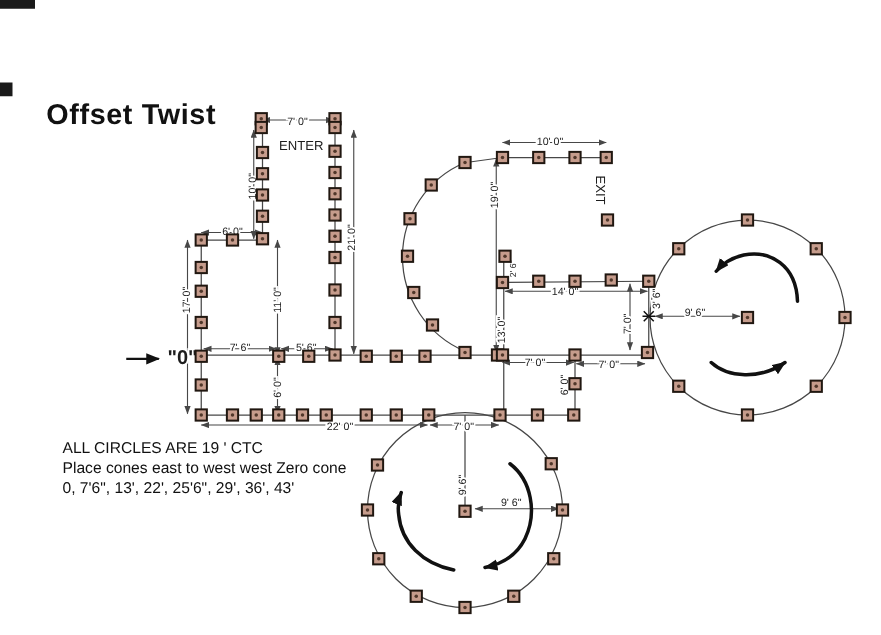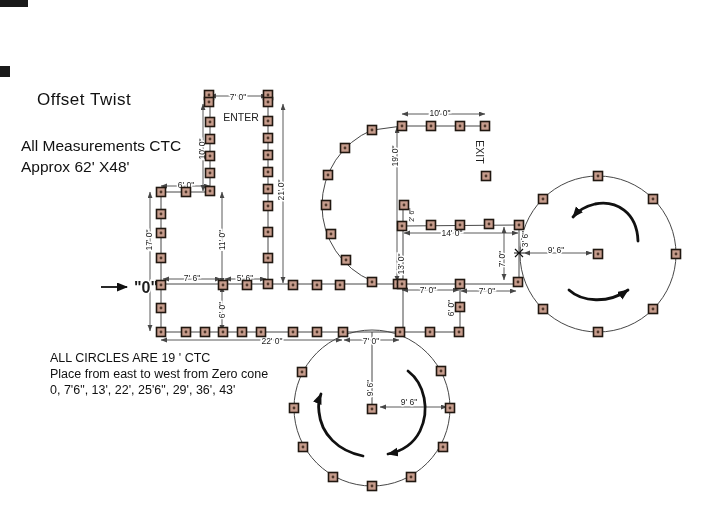--- a/index.html
+++ b/index.html
@@ -1,19 +1,19 @@
 <!DOCTYPE html>
 <html><head>
 <meta charset="utf-8">
 <style>
   html,body{margin:0;padding:0;background:#e8e8e8;}
   .stage{position:relative;width:705px;height:508px;background:#ffffff;overflow:hidden;
          font-family:"Liberation Sans",sans-serif;color:#111;}
   .stage svg{position:absolute;left:0;top:0;}
-  .title{position:absolute;left:37px;top:90px;font-size:17px;font-weight:normal;letter-spacing:0.5px;}
+  .title{position:absolute;left:37px;top:78px;font-size:23px;font-weight:bold;letter-spacing:0.5px;}
   .subtitle{position:absolute;left:21px;top:135px;font-size:15.5px;line-height:21px;}
   .notes{position:absolute;left:50px;top:350px;font-size:12.5px;font-weight:normal;line-height:16px;}
   .artifact{position:absolute;background:#1a1a1a;}
 </style>
 </head>
 <body>
 
 <div class="stage">
 
   <svg id="course" width="705" height="508" viewBox="0 0 705 508">
@@ -432,26 +432,22 @@
         </g>
         <g>
           <rect x="367.5" y="404.5" width="9" height="9" fill="#c69c8c" stroke="#201710" stroke-width="1.6"></rect>
           <circle cx="372" cy="409" r="1.4" fill="#50372a"></circle>
         </g>
       </g>
   </svg>
 
   <div class="title">Offset Twist</div>
 
-  <div class="subtitle">
-    <div>All Measurements CTC</div>
-    <div>Approx 62' X48'</div>
-  </div>
 
   <div class="notes">
     <div>ALL CIRCLES ARE 19 ' CTC</div>
-    <div>Place from east to west from Zero cone</div>
+    <div>Place cones east to west west Zero cone</div>
     <div>0, 7'6", 13', 22', 25'6", 29', 36', 43'</div>
   </div>
 
   <div class="artifact" id="art0" style="left: 0px; top: 0px; width: 28px; height: 7px;"></div>
   <div class="artifact" id="art1" style="left: 0px; top: 66px; width: 10px; height: 11px;"></div>
 </div>
 
 </body></html>

